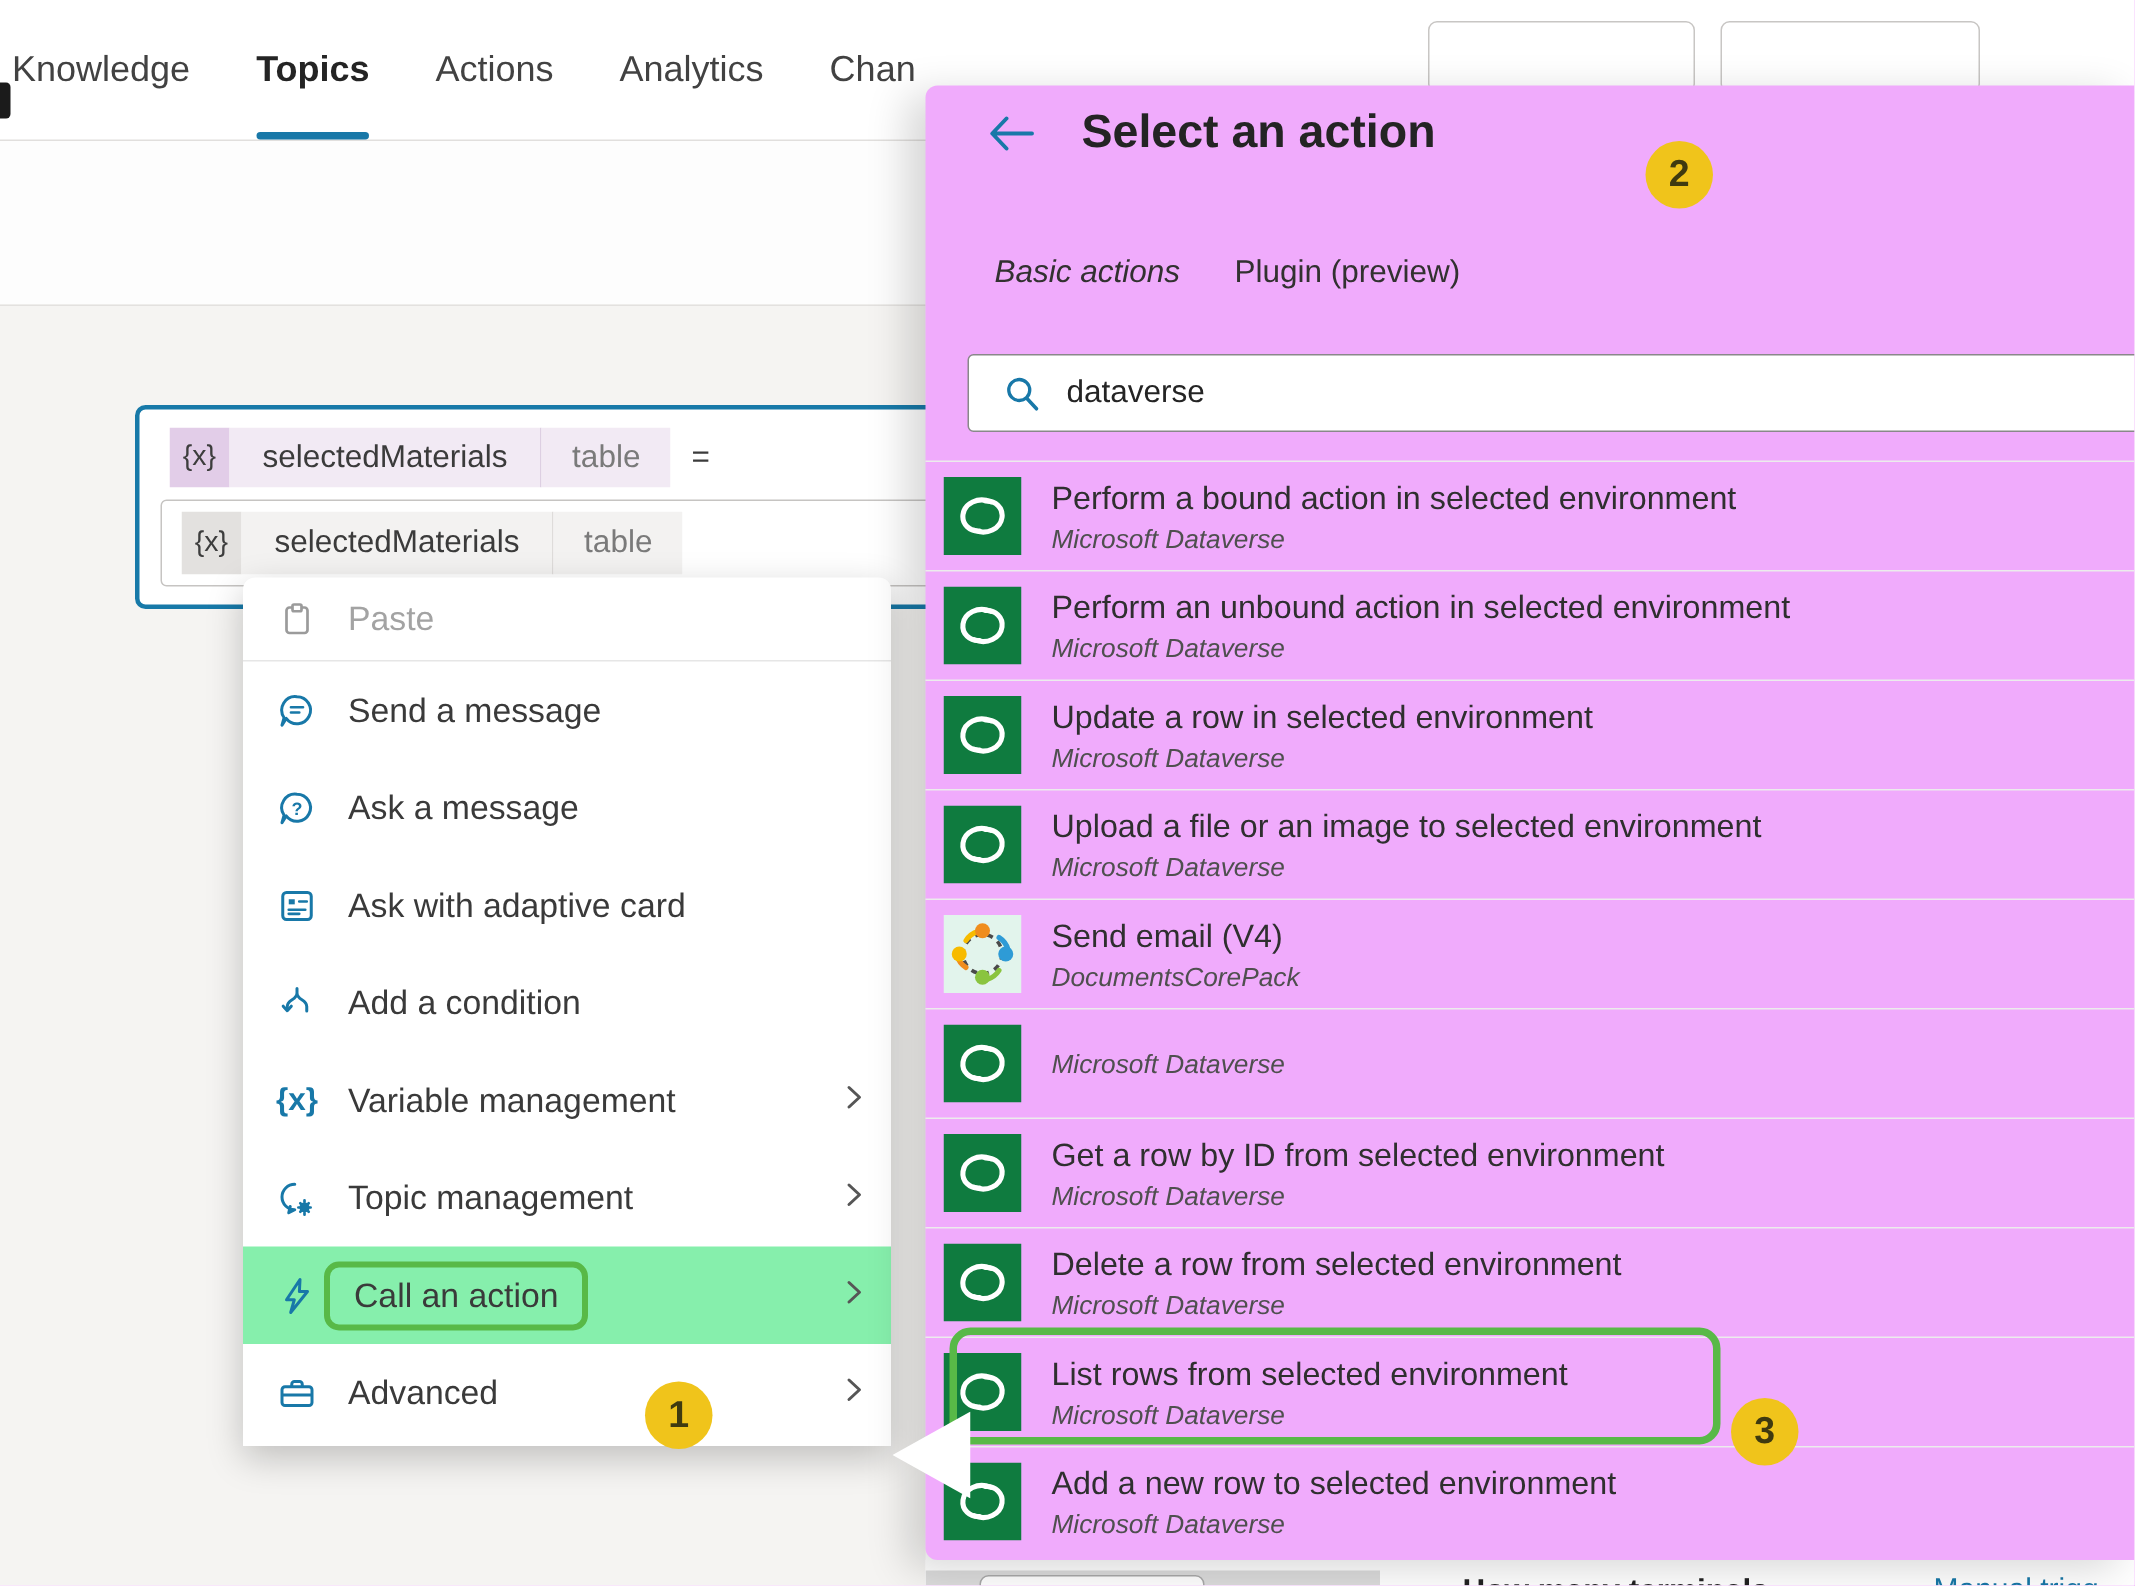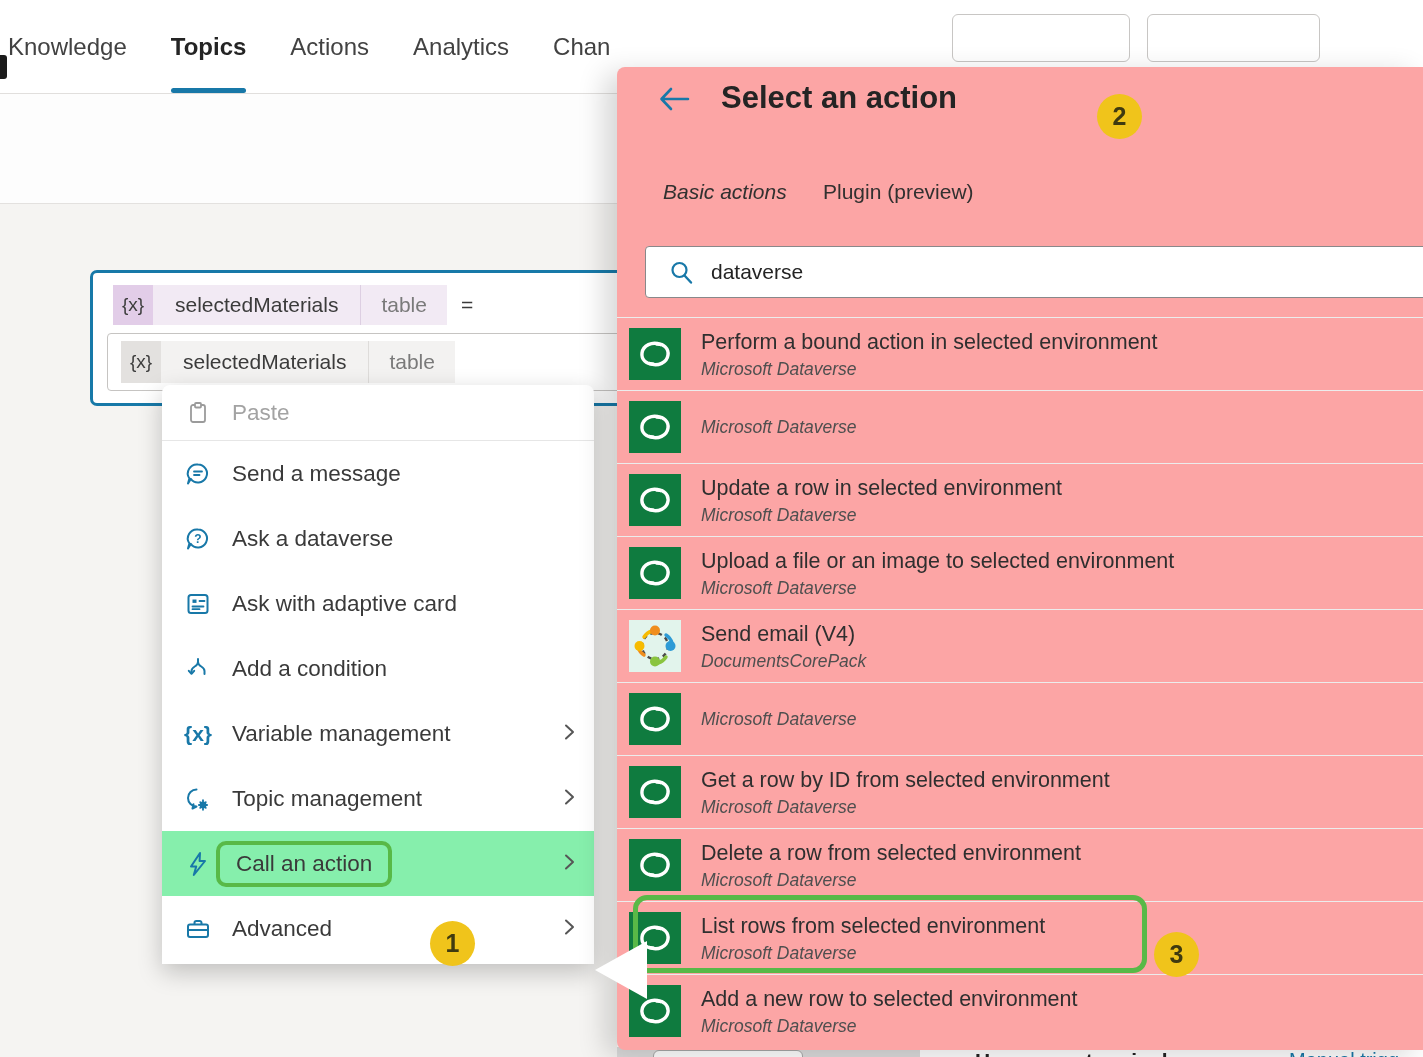--- a/index.html
+++ b/index.html
@@ -60,21 +60,21 @@
   .menu-item.disabled .mi-label{color:#a3a3a3;}
   .menu-item.highlighted{background:#86efac;}
   .mi-label.hl-box{border:4px solid #58b947;border-radius:10px;padding:6px 16px;margin-left:-16px;}
   .mi-chevron{position:absolute;right:14px;top:50%;transform:translateY(-50%);}
   .braces-icon{font-size:21px;font-weight:bold;color:#1878a8;}
 
   
   .flyout-pointer{position:absolute;left:595px;top:941px;z-index:12;}
 
   
-  .panel{position:absolute;left:617px;top:67px;width:806px;height:983px;background:#fca5a5;
+  .panel{position:absolute;left:617px;top:57px;width:806px;height:983px;background:#f0abfc;
         border-radius:8px 0 0 8px;box-shadow:-12px 6px 28px rgba(0,0,0,.16);z-index:10;}
   .back-btn{position:absolute;left:38px;top:15px;width:38px;height:38px;display:flex;
         align-items:center;justify-content:center;cursor:pointer;}
   .panel-title{position:absolute;left:104px;top:13px;font-size:31px;font-weight:bold;color:#242424;}
 
   .tabs{position:absolute;left:0;top:90px;width:100%;height:76px;}
   .tab{position:absolute;top:0;height:70px;display:flex;align-items:center;font-size:21px;
         color:#323130;cursor:pointer;}
   .tab .tab-underline{display:none;}
   .tab.active{border:5px solid #58b947;border-radius:12px;height:72px;box-sizing:border-box;
@@ -208,21 +208,21 @@
 
   </div>
 
   <div class="menu-item">
     <span class="mi-icon">
             <svg width="28" height="28" viewBox="0 0 28 28">
               <path d="M14 4.5a9 9 0 1 1-7.2 14.4L4 23.5l1.4-5A9 9 0 0 1 14 4.5Z" stroke="#1878a8" stroke-width="2" fill="none" stroke-linejoin="round"></path>
               <text x="14" y="18" font-size="12" font-weight="bold" fill="#1878a8" text-anchor="middle" font-family="Liberation Sans,sans-serif">?</text>
             </svg>
           </span>
-    <span class="mi-label">Ask a dataverse</span>
+    <span class="mi-label">Ask a message</span>
 
   </div>
 
   <div class="menu-item">
     <span class="mi-icon">
             <svg width="28" height="28" viewBox="0 0 28 28">
               <rect x="4.5" y="5" width="19" height="18" rx="2.5" stroke="#1878a8" stroke-width="2" fill="none"></rect>
               <rect x="8.5" y="9.5" width="4" height="3.4" fill="#1878a8"></rect>
               <path d="M15.5 11h5 M8.5 16.5h11 M8.5 19.2h7" stroke="#1878a8" stroke-width="1.8" stroke-linecap="round"></path>
             </svg>
@@ -351,20 +351,21 @@
 
   <div class="result-row">
     <span class="r-icon">
             <svg width="52" height="52" viewBox="0 0 52 52">
               <rect width="52" height="52" fill="#0f7b3f"></rect>
               <path d="M31.5 16.5c-8.5-3.5-17.5 1-18.5 8.5-.9 6.5 4.5 11.5 11 11" stroke="#fff" stroke-width="3.4" fill="none" stroke-linecap="round"></path>
               <path d="M20.5 35.5c8.5 3.5 17.5-1 18.5-8.5.9-6.5-4.5-11.5-11-11" stroke="#fff" stroke-width="3.4" fill="none" stroke-linecap="round"></path>
             </svg>
           </span>
     <span class="r-text">
+      <span class="r-title">Perform an unbound action in selected environment</span>
       <span class="r-sub">Microsoft Dataverse</span>
     </span>
   </div>
 
   <div class="result-row">
     <span class="r-icon">
             <svg width="52" height="52" viewBox="0 0 52 52">
               <rect width="52" height="52" fill="#0f7b3f"></rect>
               <path d="M31.5 16.5c-8.5-3.5-17.5 1-18.5 8.5-.9 6.5 4.5 11.5 11 11" stroke="#fff" stroke-width="3.4" fill="none" stroke-linecap="round"></path>
               <path d="M20.5 35.5c8.5 3.5 17.5-1 18.5-8.5.9-6.5-4.5-11.5-11-11" stroke="#fff" stroke-width="3.4" fill="none" stroke-linecap="round"></path>

